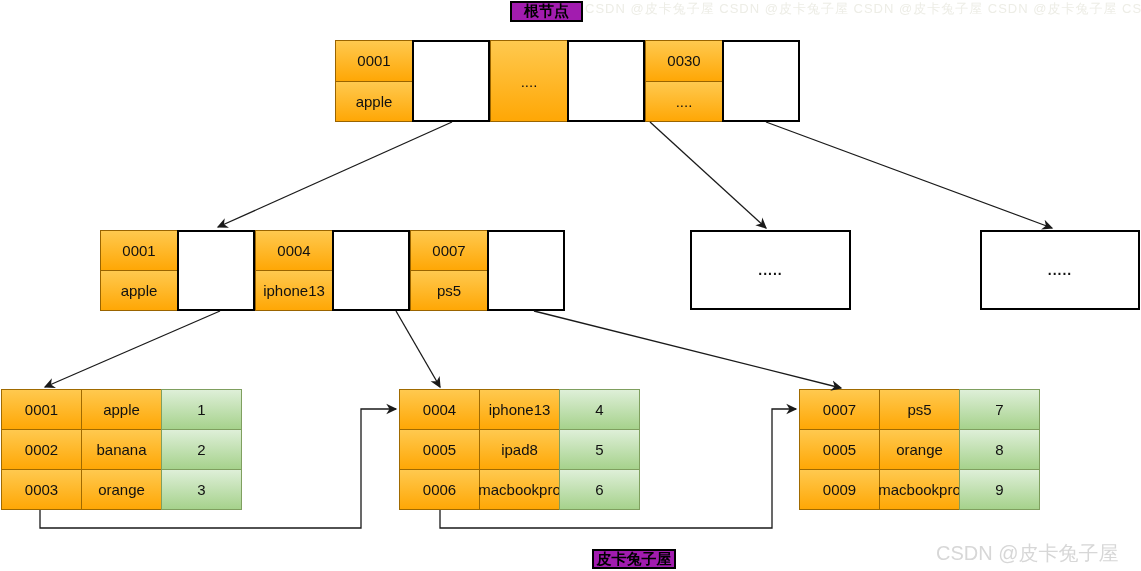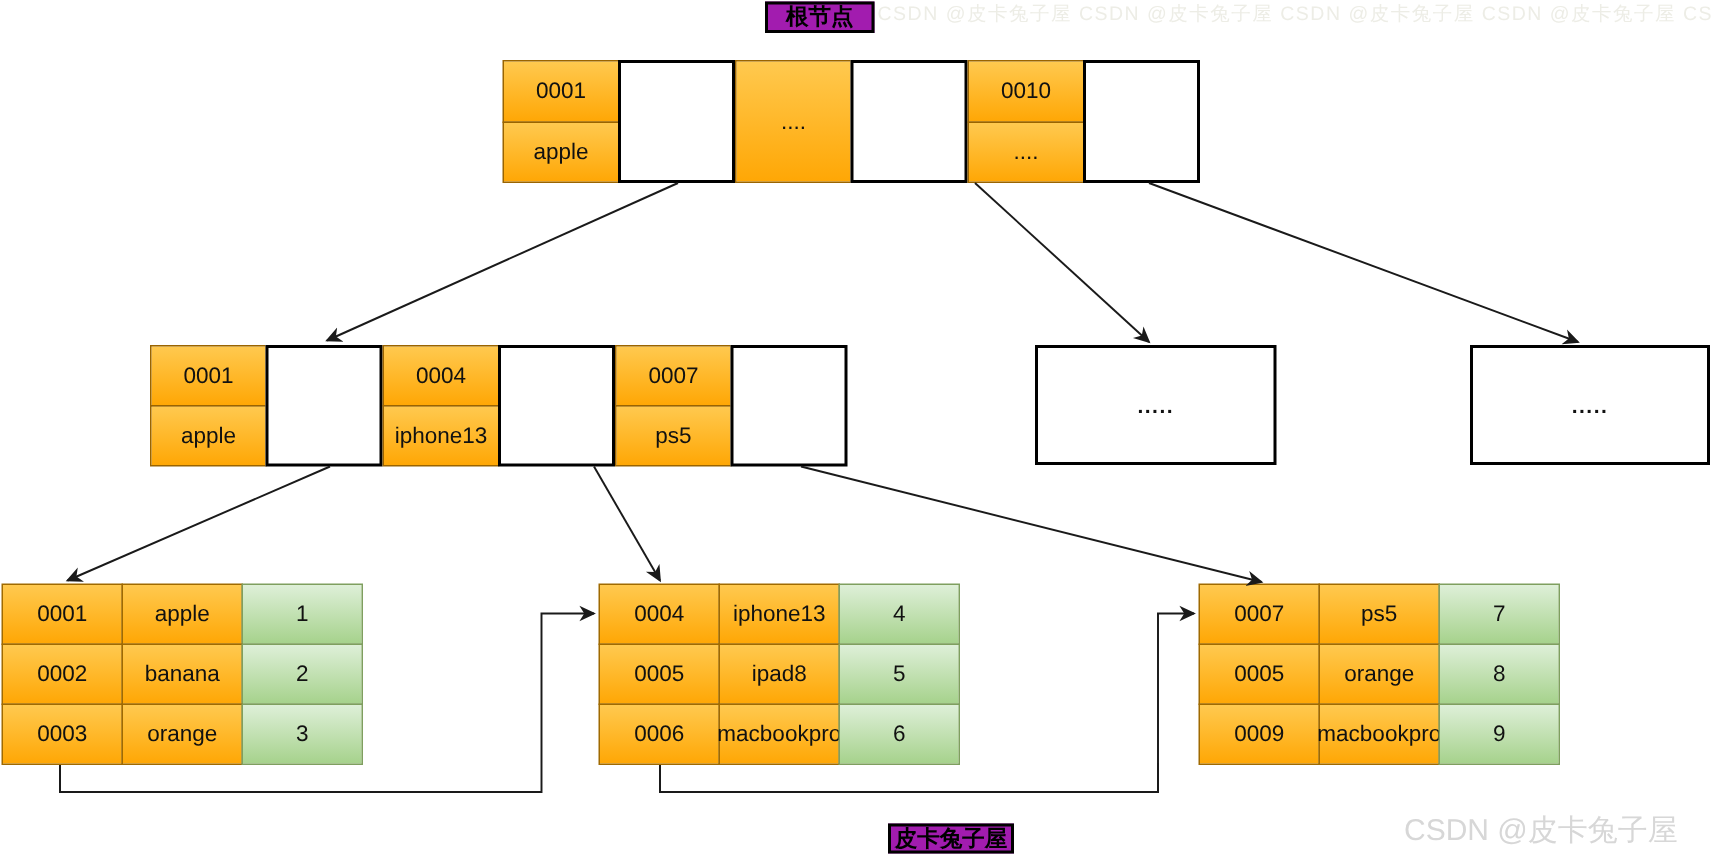--- a/index.html
+++ b/index.html
@@ -77,21 +77,21 @@
       <div class="kv-cell">
         <div class="kv-half">0001</div>
         <div class="kv-half">apple</div>
       </div>
       <div class="ptr-cell"></div>
       <div class="kv-cell">
         <div class="kv-half">....</div>
       </div>
       <div class="ptr-cell"></div>
       <div class="kv-cell">
-        <div class="kv-half">0010</div>
+        <div class="kv-half">0030</div>
         <div class="kv-half">....</div>
       </div>
       <div class="ptr-cell"></div>
     </div>
 
   <div class="abs node-row" style="left:100px;top:230px;height:81px;" id="internal-node">
       <div class="kv-cell">
         <div class="kv-half">0001</div>
         <div class="kv-half">apple</div>
       </div>

